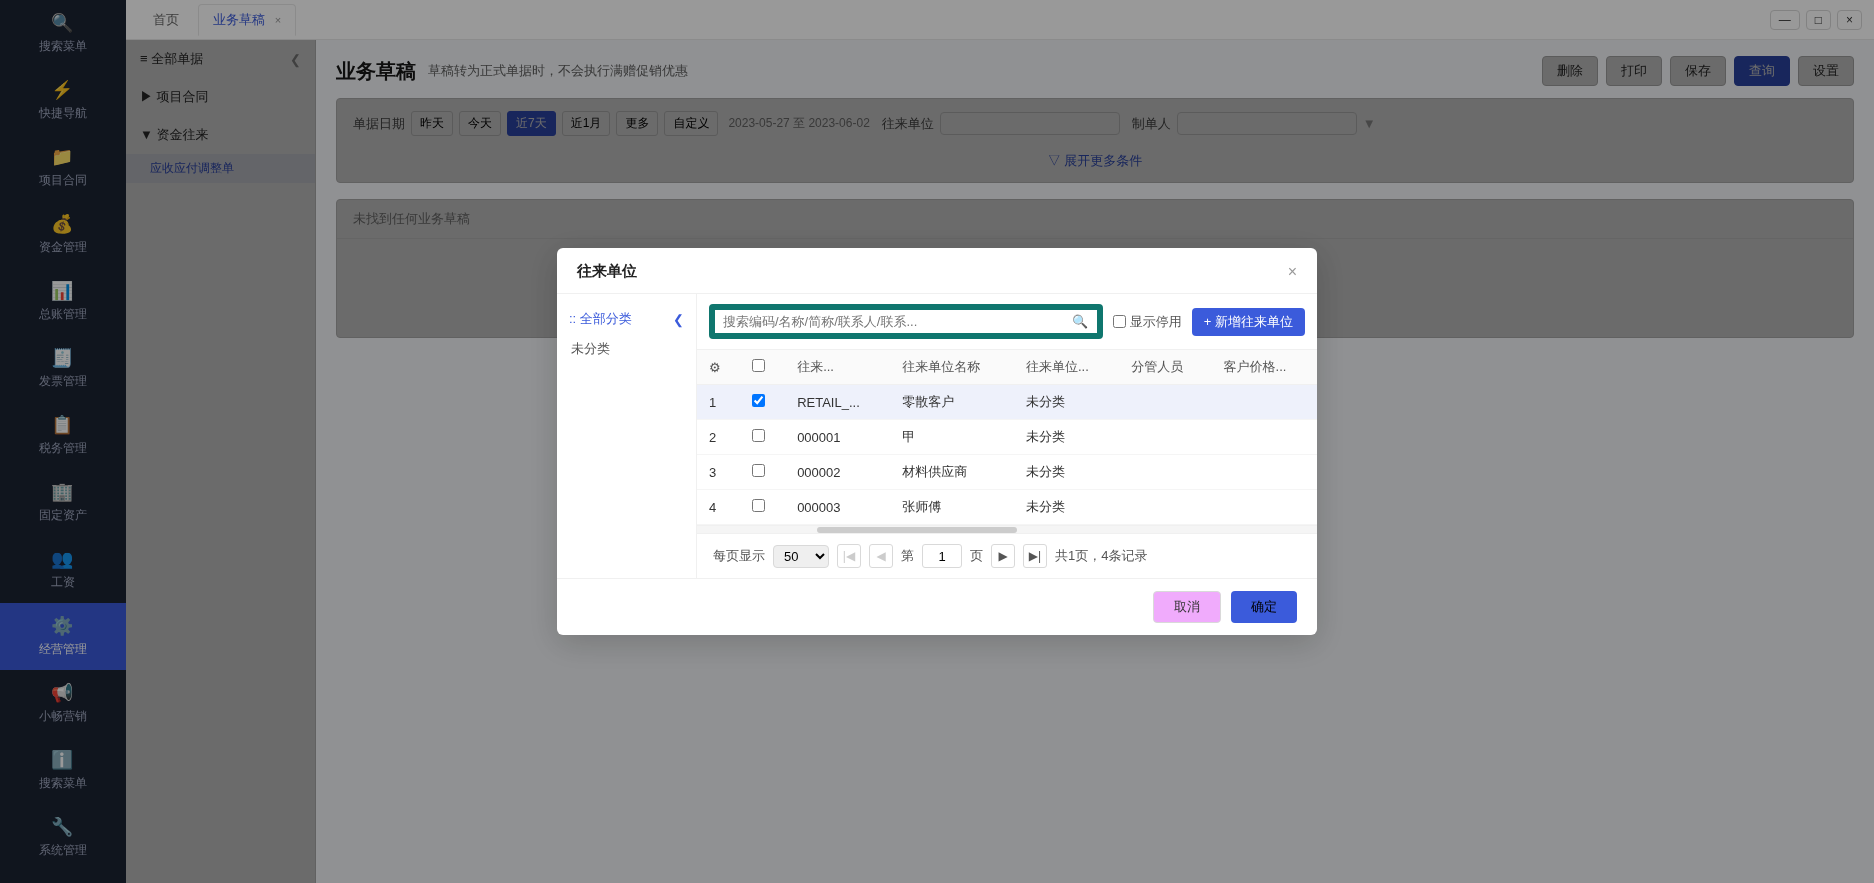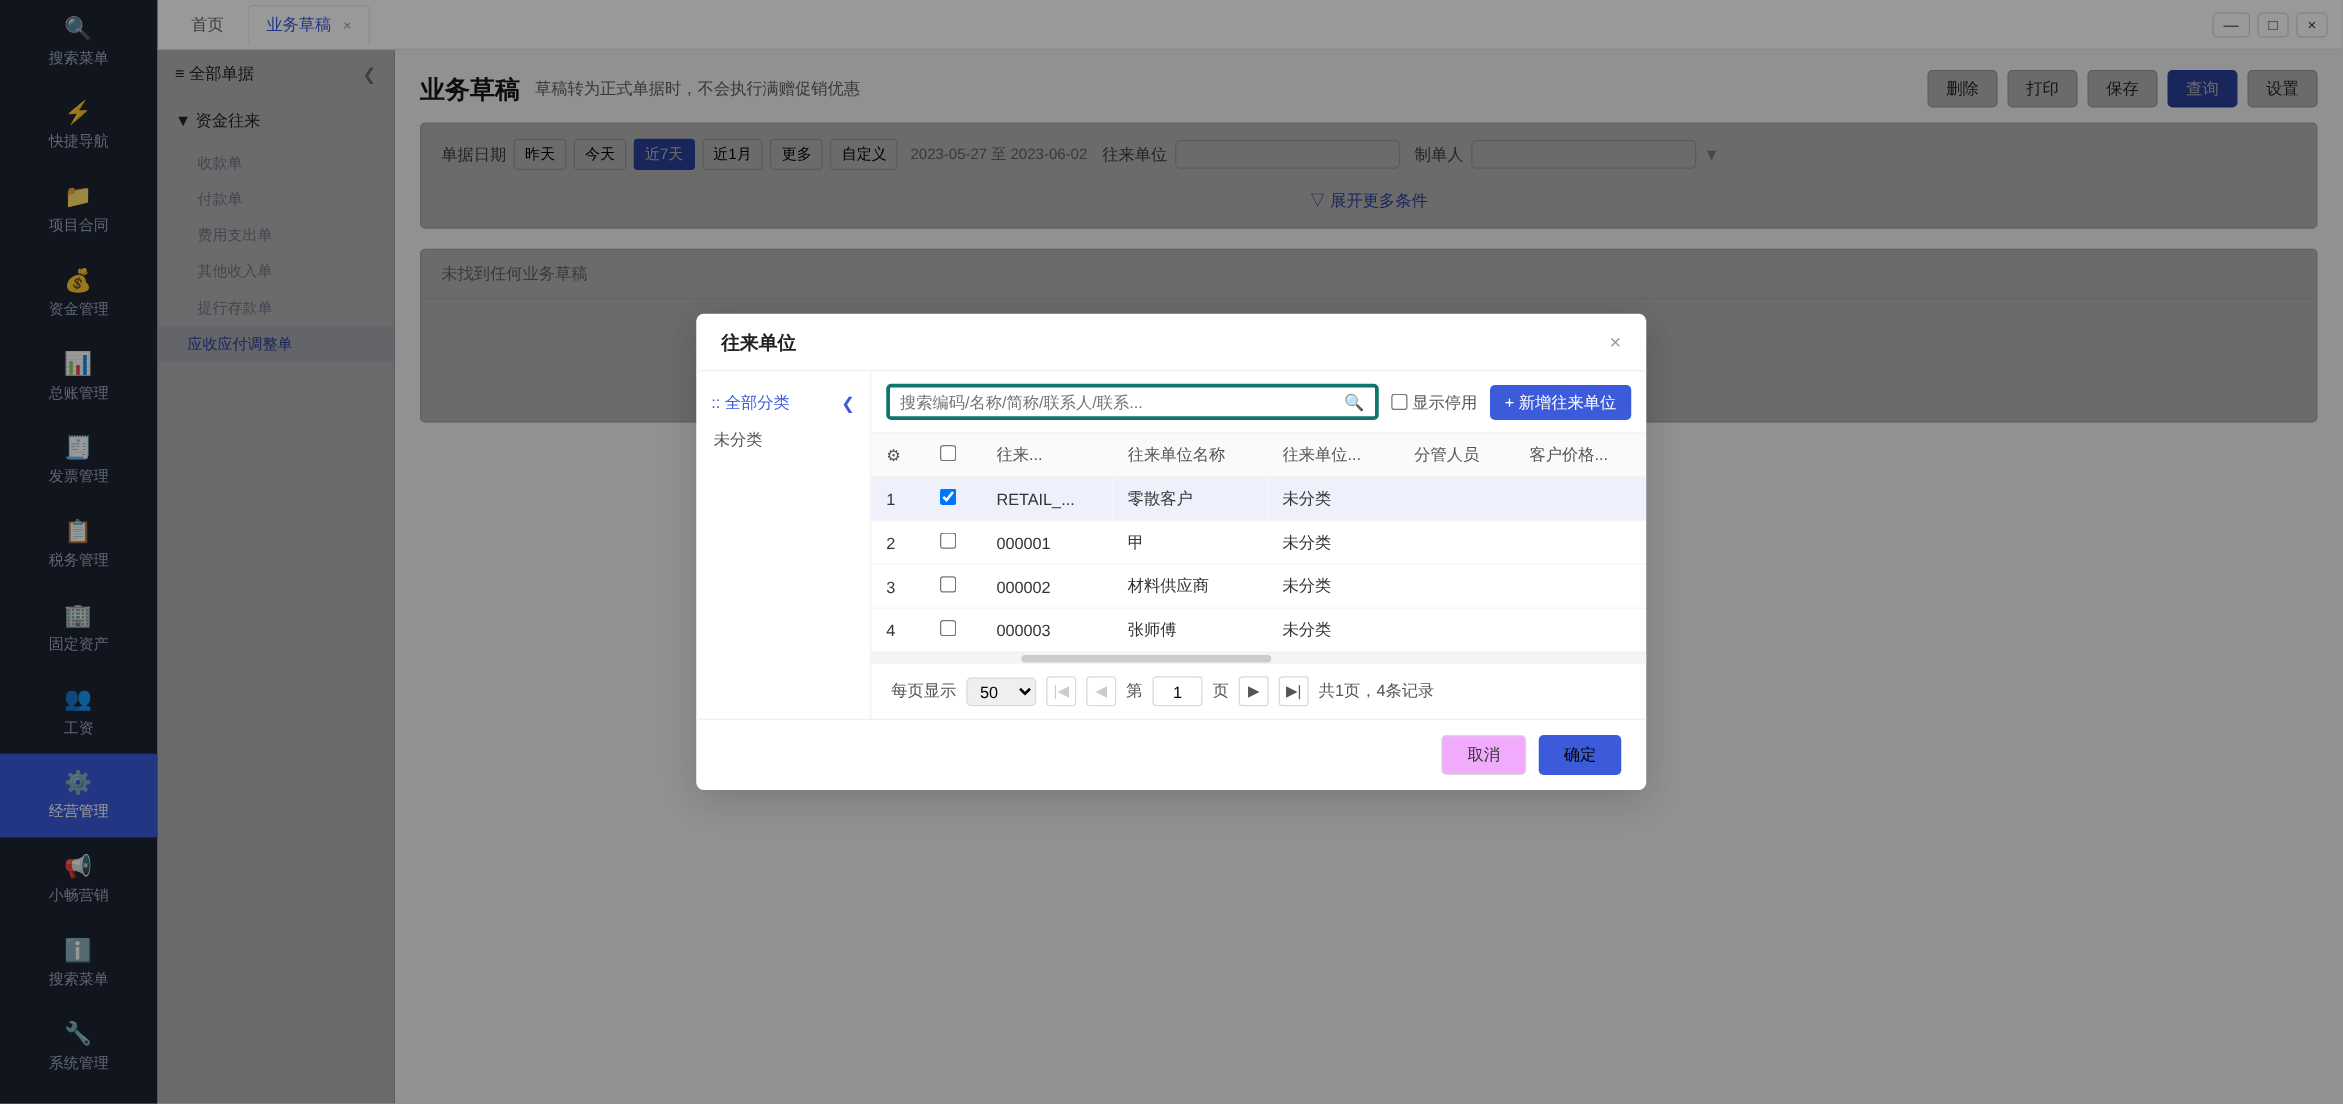--- a/index.html
+++ b/index.html
@@ -179,21 +179,21 @@
     .table-toolbar-inner {
       display: flex;
       align-items: center;
       padding: 10px 12px;
       gap: 10px;
       border-bottom: 1px solid #f0f0f0;
     }
     .search-box {
       display: flex;
       align-items: flex-start;
-      border: 3px solid #0f766e;
+      border: 6px solid #0f766e;
       border-radius: 4px;
       padding: 4px 8px;
       gap: 6px;
       flex: 1;
       font-size: 13px;
     }
     .search-box input {
       border: none;
       outline: none;
       font-size: 13px;
@@ -421,28 +421,24 @@
   </div>
 
   <div class="main-wrapper">
 
     <div class="left-sidebar-nav dimmed">
       <div class="left-nav-group-header">
         <span>≡ 全部单据</span>
         <span style="margin-left:auto; color:#999;">❮</span>
       </div>
       <div class="left-nav-group-header">
+        <span>▶ 项目合同</span>
+      </div>
+      <div class="left-nav-group-header">
         <span>▼ 资金往来</span>
-      </div>
-      <div class="left-nav-sub">
-        <div class="nav-sub-item">收款单</div>
-        <div class="nav-sub-item">付款单</div>
-        <div class="nav-sub-item">费用支出单</div>
-        <div class="nav-sub-item">其他收入单</div>
-        <div class="nav-sub-item">提行存款单</div>
       </div>
       <div class="nav-sub-item active" style="color:#3b5bdb; background:#eef1fb; font-weight:500;">
         <span>应收应付调整单</span>
       </div>
     </div>
 
     <div class="page-content dimmed">
 
       <div class="page-header">
         <span class="page-title">业务草稿</span>

